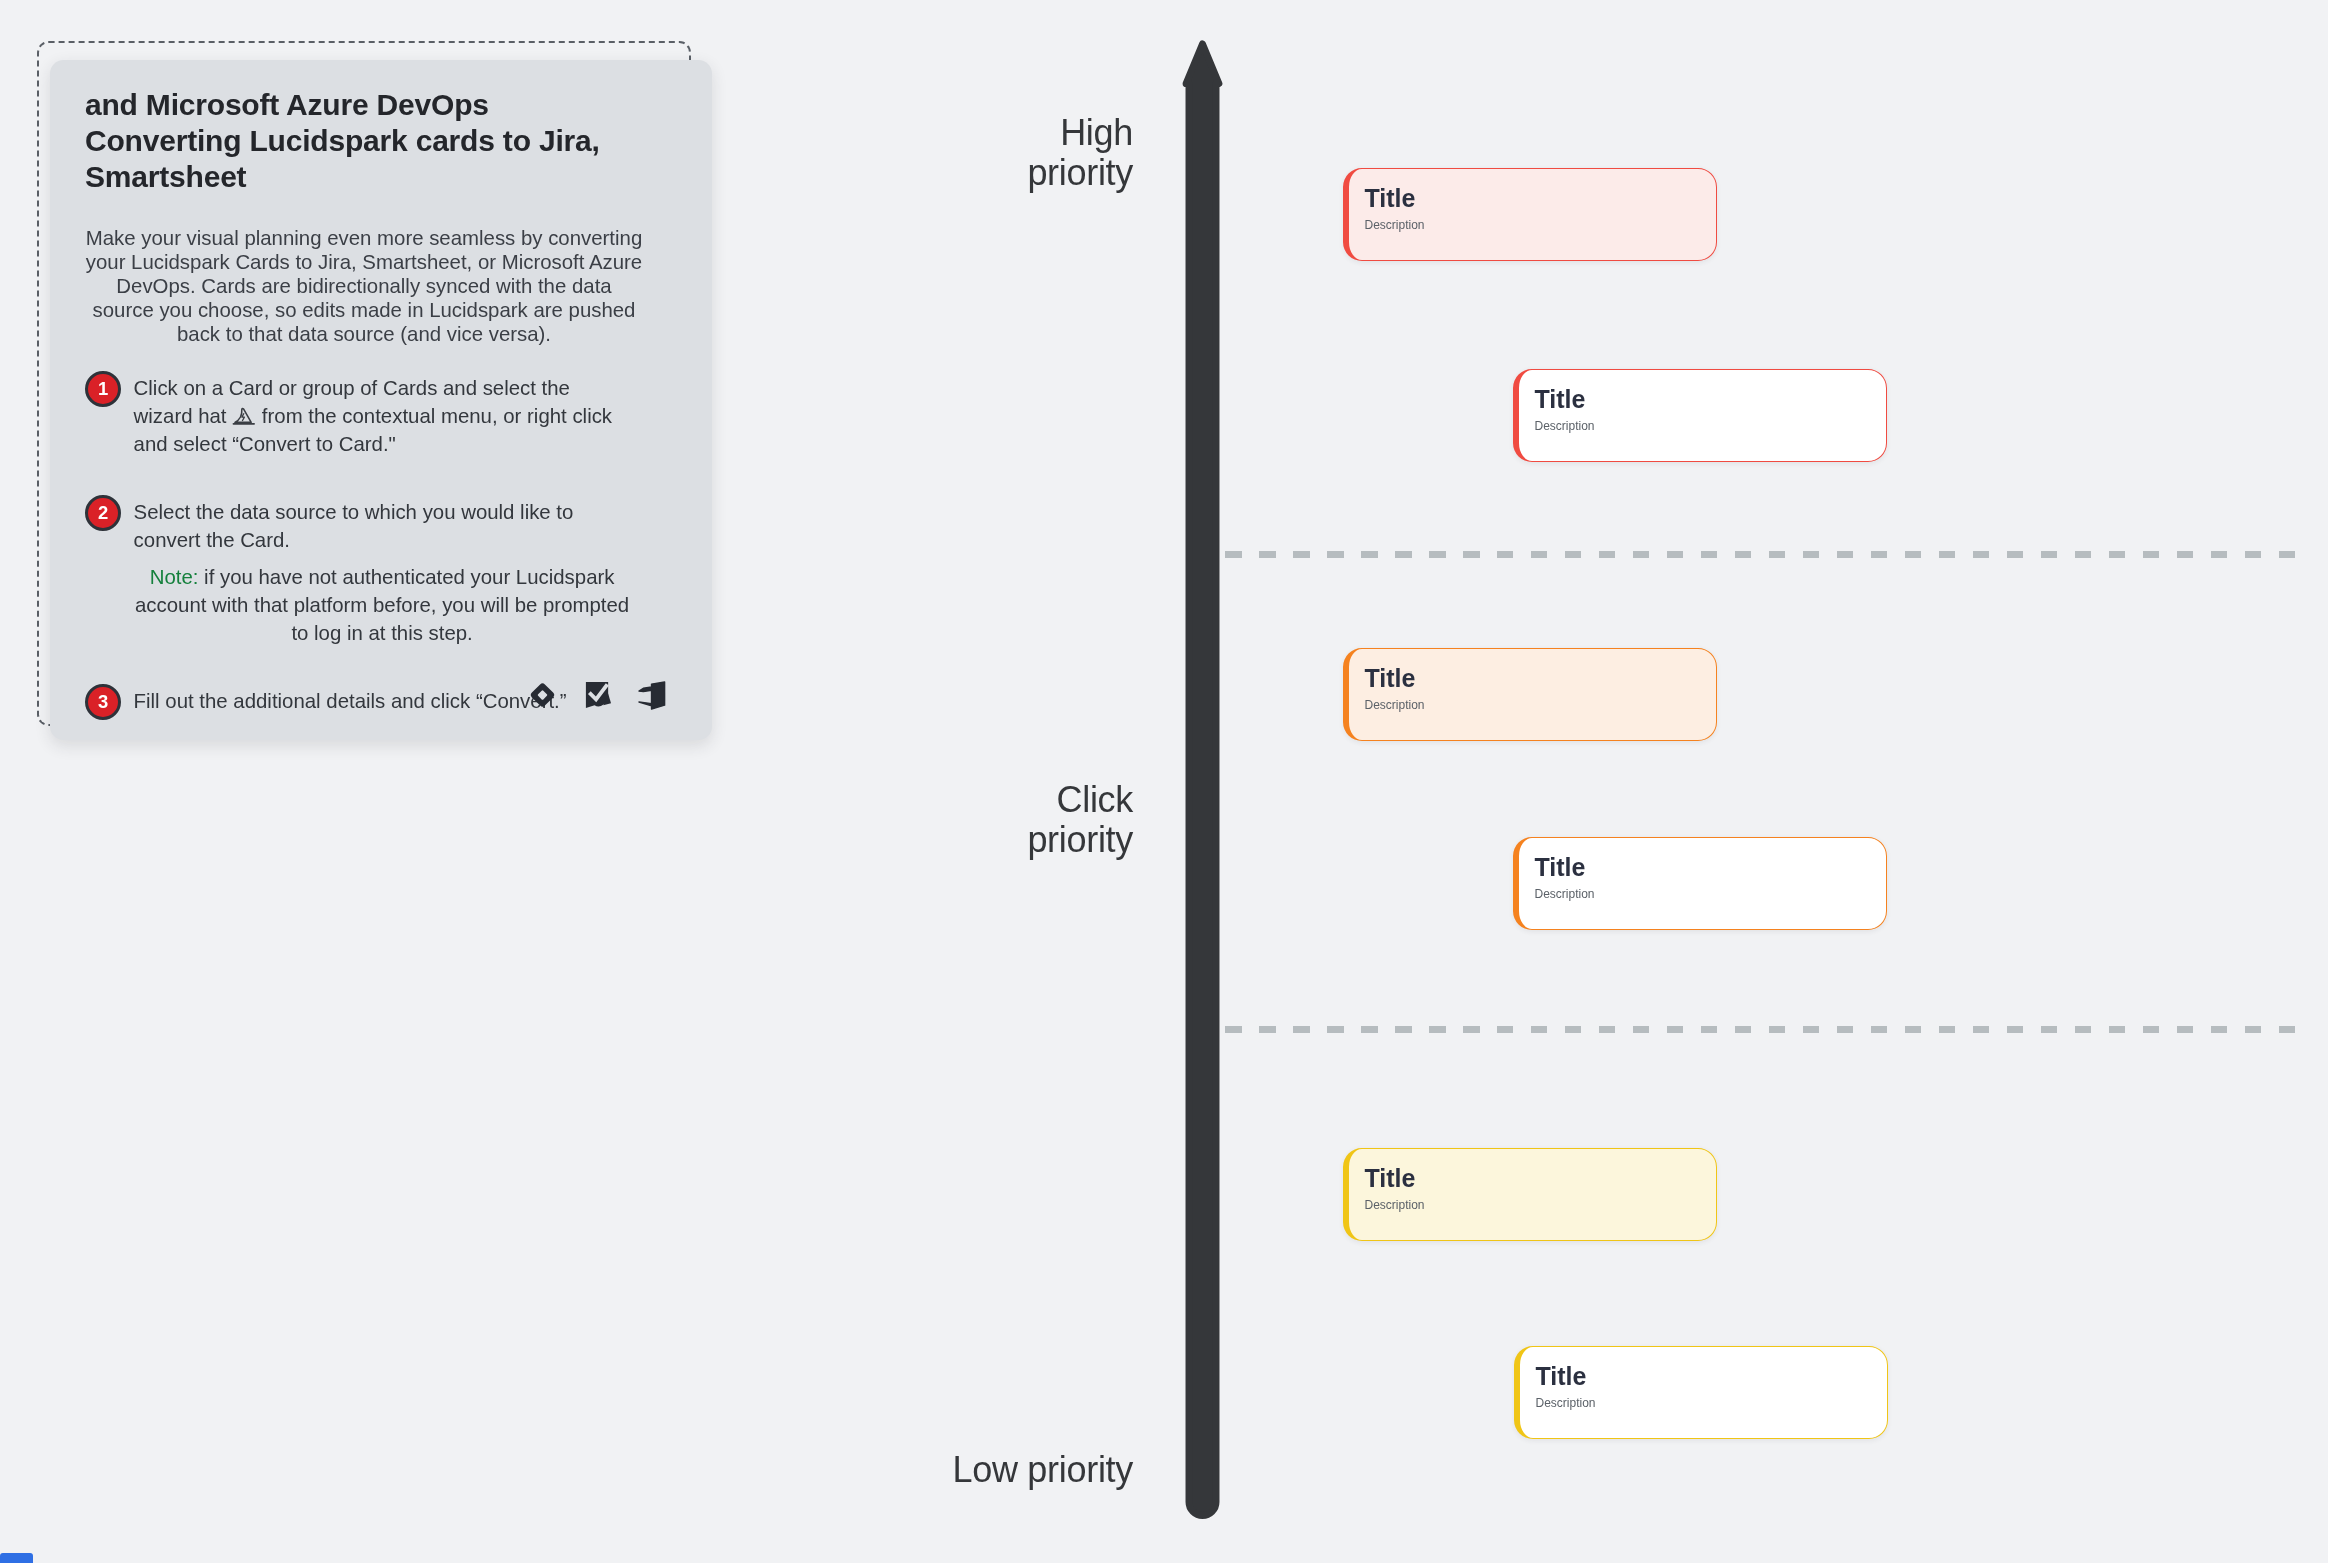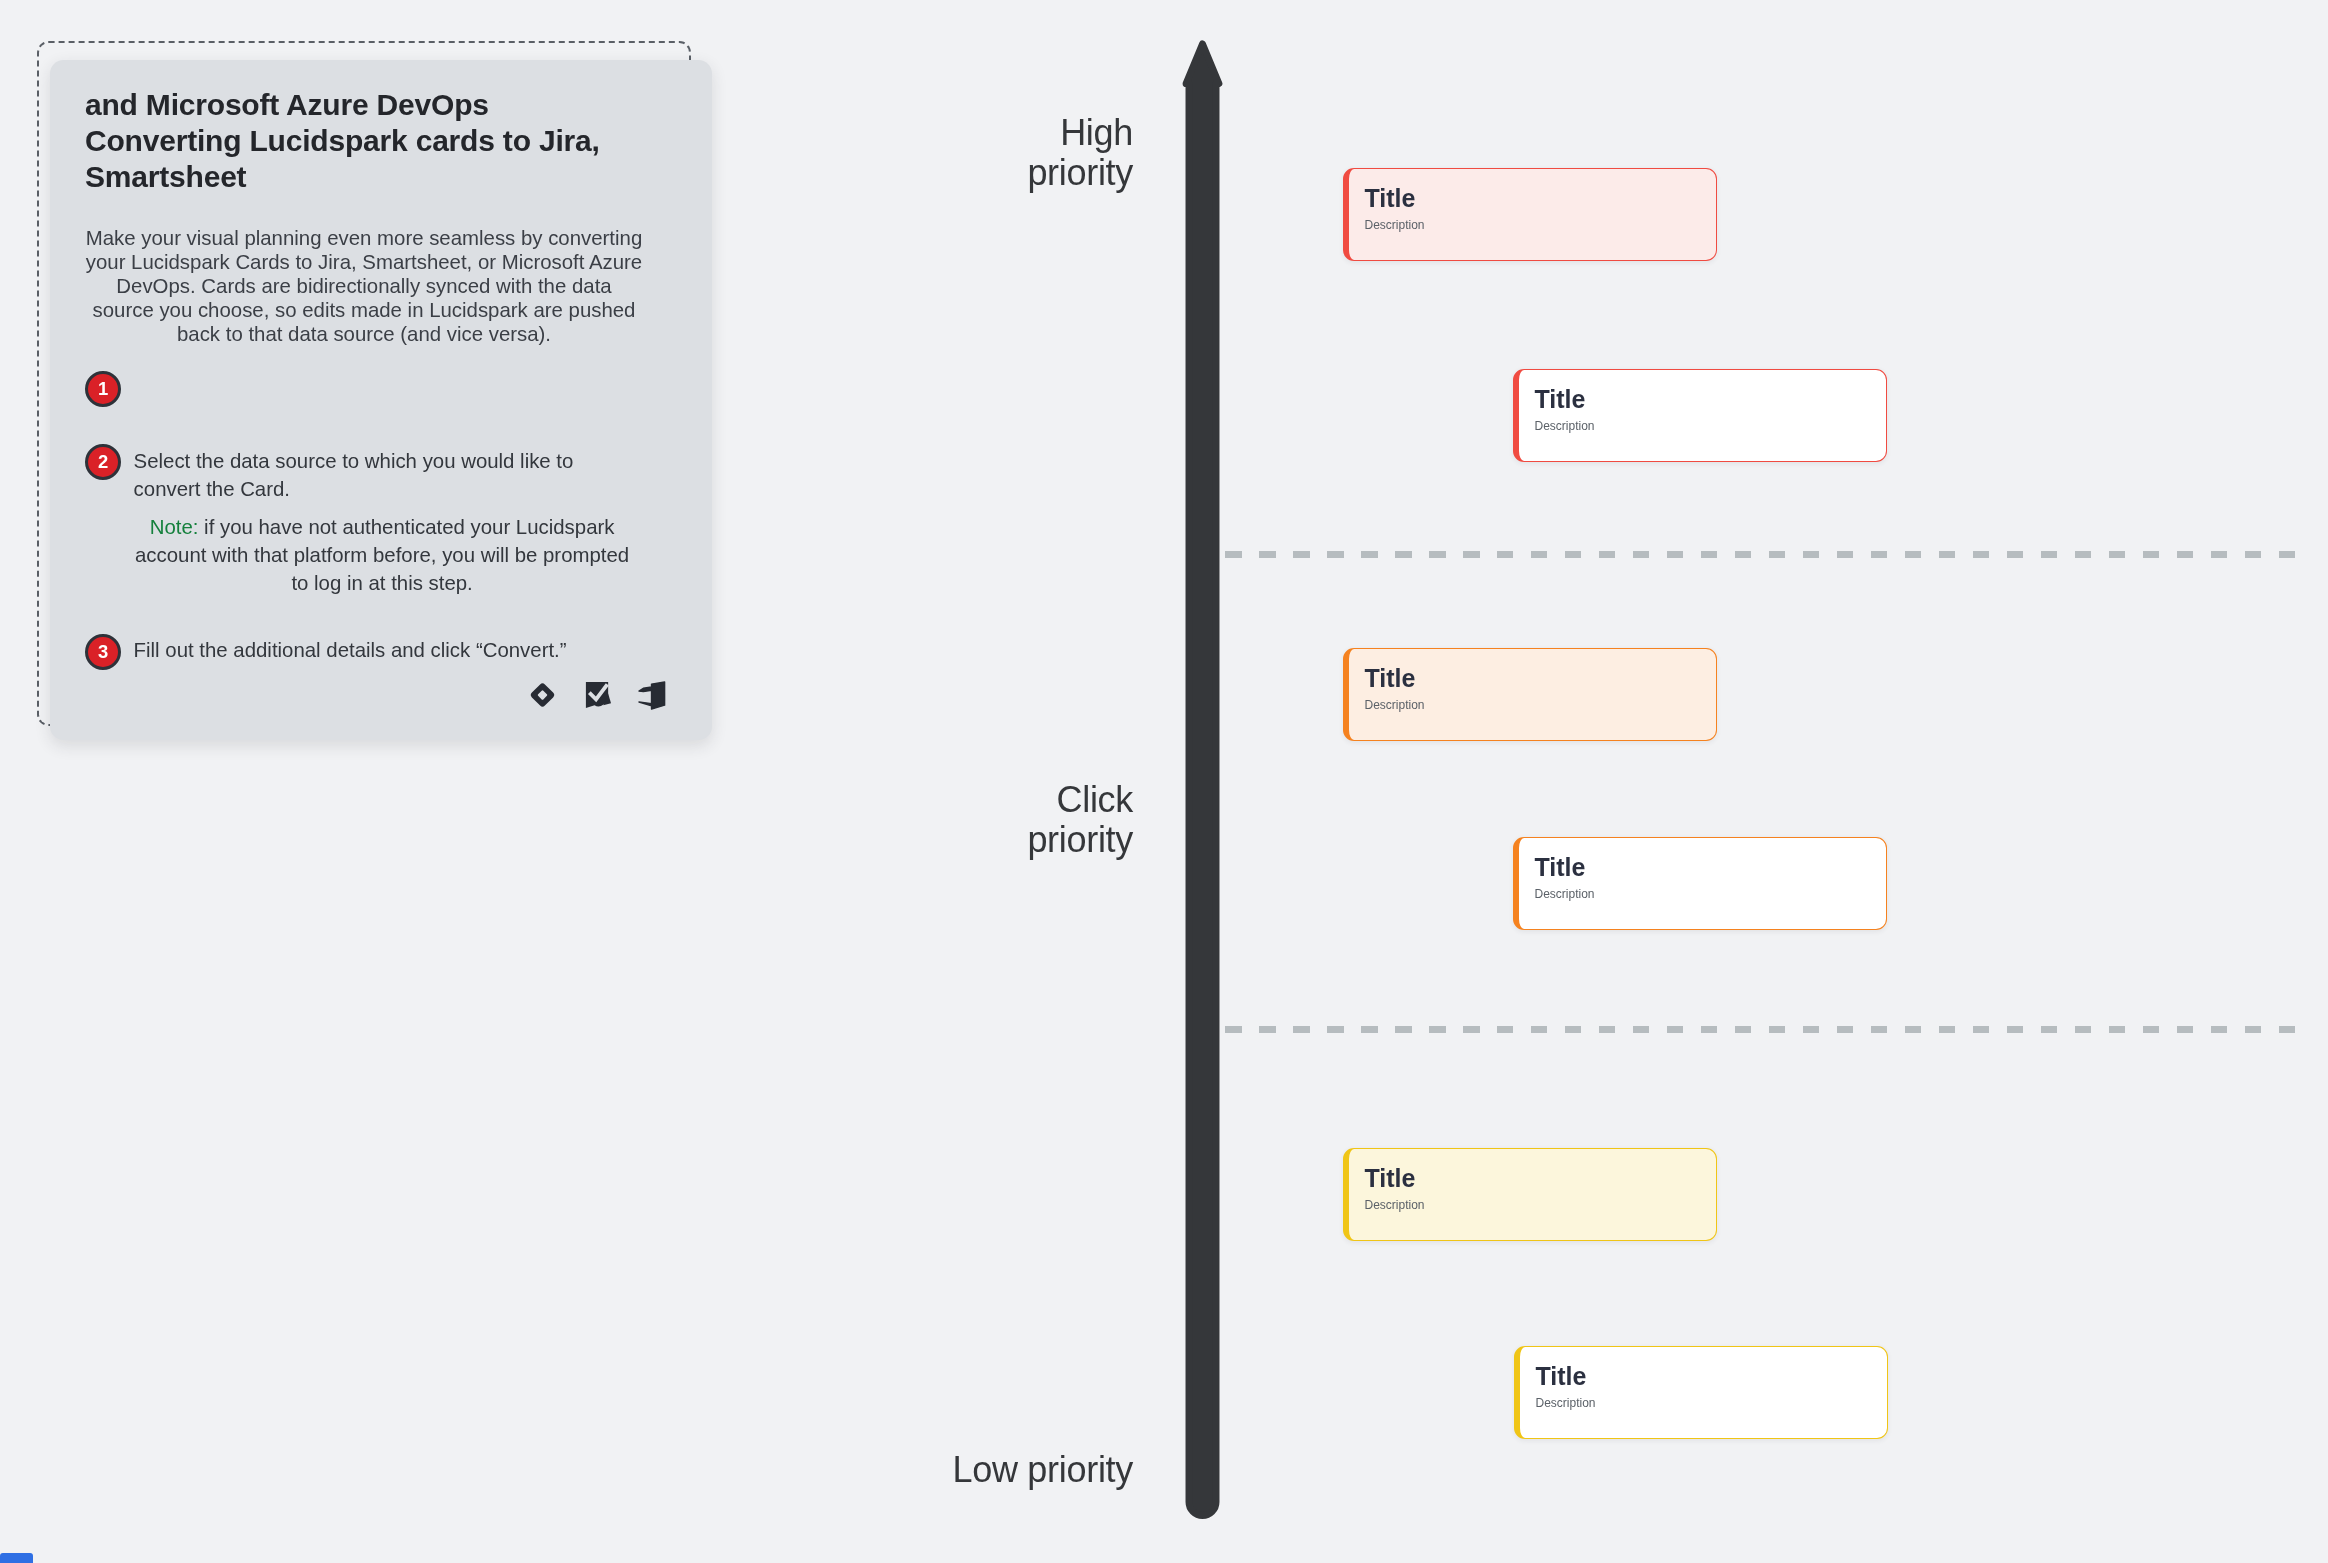--- a/index.html
+++ b/index.html
@@ -76,21 +76,21 @@
   }
   .divider.d1 { top:551px; }
   .divider.d2 { top:1026px; }
 
   
   .card {
     position:absolute; width:374px; height:93px;
     background:var(--fill,#ffffff);
     border:1.9px solid var(--accent,#999);
     border-left-width:6.8px;
-    border-radius:11px;
+    border-radius:19px;
     padding:14.6px 13.6px 0 15.5px;
     box-shadow:0 1.9px 4.9px rgba(40,44,52,.07);
     cursor:default;
   }
   .card-title { font-size:25px; line-height:29px; font-weight:bold; color:#2b3040; }
   .card-desc  { font-size:12px; line-height:21.3px; color:#5b6168; margin-top:2.9px; }
   .card.c1 { left:1343px; top:168px;  }
   .card.c2 { left:1513px; top:369px;  }
   .card.c3 { left:1343px; top:648px;  }
   .card.c4 { left:1513px; top:837px;  }
@@ -111,20 +111,27 @@
 <div class="panel">
   <div class="panel-title">
     <div>and Microsoft Azure DevOps</div>
     <div>Converting Lucidspark cards to Jira, Smartsheet</div>
   </div>
 
   <div class="panel-intro">Make your visual planning even more seamless by converting your Lucidspark Cards to Jira, Smartsheet, or Microsoft Azure DevOps. Cards are bidirectionally synced with the data source you choose, so edits made in Lucidspark are pushed back to that data source (and vice versa).</div>
 
   <div class="step first">
     <div class="badge">1</div>
+    <div class="step-text">
+      <span>Click on a Card or group of Cards and select the wizard hat </span><span class="hat-icon"><svg width="24" height="21.3" viewBox="0 0 25 22">
+            <path d="M3 18 Q11 14 10.2 4.5 Q10.5 3 12 4 L20 18 Z" fill="none" stroke="#3a3e44" stroke-width="1.6" stroke-linejoin="round"></path>
+            <line x1="1.5" y1="19.5" x2="23" y2="19.5" stroke="#3a3e44" stroke-width="1.8" stroke-linecap="round"></line>
+            <path d="M12.5 8.5 l-2.2 4 h2.6 l-2.2 4" fill="none" stroke="#3a3e44" stroke-width="1.3" stroke-linejoin="round"></path>
+          </svg></span><span> from the contextual menu, or right click and select “Convert to Card."</span>
+    </div>
   </div>
 
   <div class="step">
     <div class="badge">2</div>
     <div class="step-text">
       <div>Select the data source to which you would like to convert the Card.</div>
       <div class="note">
         <span class="note-label">Note:</span><span> if you have not authenticated your Lucidspark account with that platform before, you will be prompted to log in at this step.</span>
       </div>
     </div>

